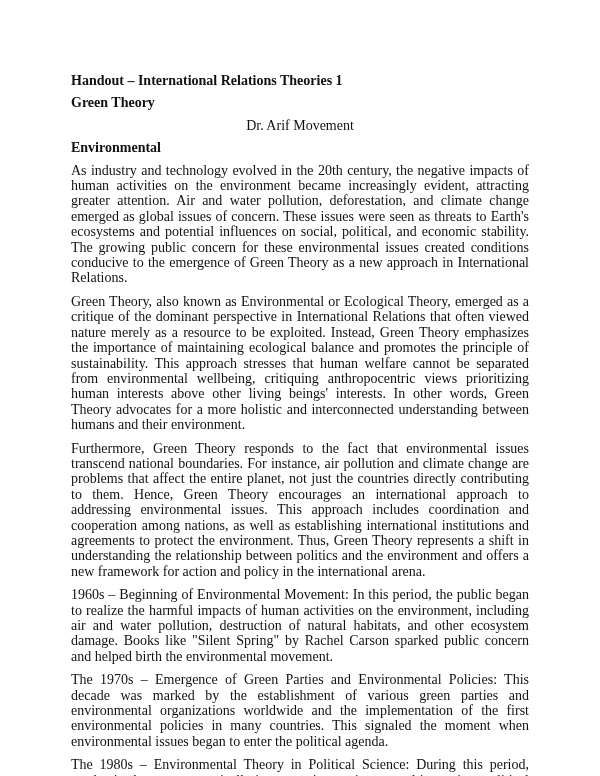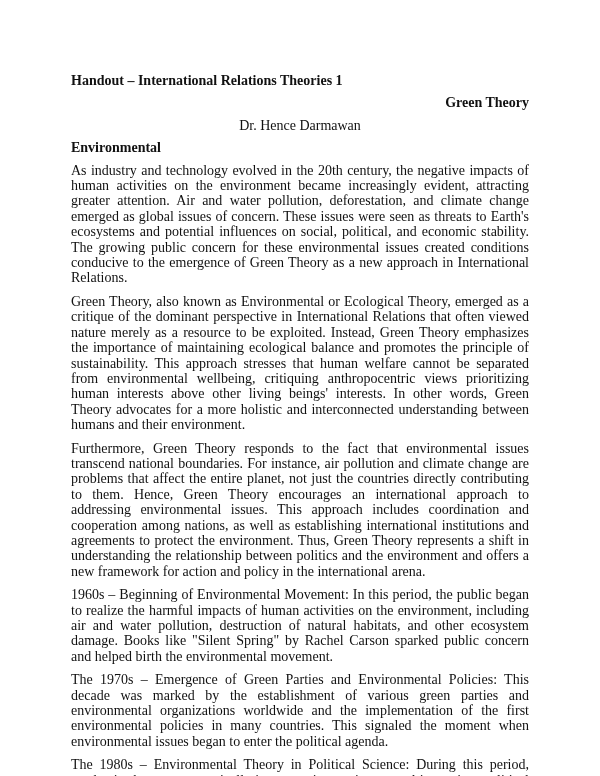--- a/index.html
+++ b/index.html
@@ -22,21 +22,21 @@
       width: 458px;
       font-size: 14px;
       line-height: 15.4px;
     }
     .doc-header {
       font-weight: bold;
       margin: 0 0 7px 0;
     }
     .doc-title {
       font-weight: bold;
-      text-align: right;
+      text-align: left;
       margin: 0 0 7px 0;
     }
     .doc-author {
       text-align: center;
       margin: 0 0 7px 0;
     }
     .section-heading {
       font-weight: bold;
       margin: 0 0 7px 0;
     }
@@ -47,21 +47,21 @@
     .lead {
       font-weight: normal;
     }
   </style>
 </head>
 <body>
 
 <div class="page">
   <div class="doc-header">Handout – International Relations Theories 1</div>
   <div class="doc-title">Green Theory</div>
-  <div class="doc-author">Dr. Hence Darmawan</div>
+  <div class="doc-author">Dr. Arif Movement</div>
 
   <div>
     <div class="section-heading">Environmental</div>
     <p class="body">As industry and technology evolved in the 20th century, the negative impacts of human activities on the environment became increasingly evident, attracting greater attention. Air and water pollution, deforestation, and climate change emerged as global issues of concern. These issues were seen as threats to Earth's ecosystems and potential influences on social, political, and economic stability. The growing public concern for these environmental issues created conditions conducive to the emergence of Green Theory as a new approach in International Relations.</p>
     <p class="body">Green Theory, also known as Environmental or Ecological Theory, emerged as a critique of the dominant perspective in International Relations that often viewed nature merely as a resource to be exploited. Instead, Green Theory emphasizes the importance of maintaining ecological balance and promotes the principle of sustainability. This approach stresses that human welfare cannot be separated from environmental wellbeing, critiquing anthropocentric views prioritizing human interests above other living beings' interests. In other words, Green Theory advocates for a more holistic and interconnected understanding between humans and their environment.</p>
     <p class="body">Furthermore, Green Theory responds to the fact that environmental issues transcend national boundaries. For instance, air pollution and climate change are problems that affect the entire planet, not just the countries directly contributing to them. Hence, Green Theory encourages an international approach to addressing environmental issues. This approach includes coordination and cooperation among nations, as well as establishing international institutions and agreements to protect the environment. Thus, Green Theory represents a shift in understanding the relationship between politics and the environment and offers a new framework for action and policy in the international arena.</p>
   </div>
 
   <div>
     <p class="body"><span class="lead">1960s – Beginning of Environmental Movement</span><span>: In this period, the public began to realize the harmful impacts of human activities on the environment, including air and water pollution, destruction of natural habitats, and other ecosystem damage. Books like "Silent Spring" by Rachel Carson sparked public concern and helped birth the environmental movement.</span></p>

